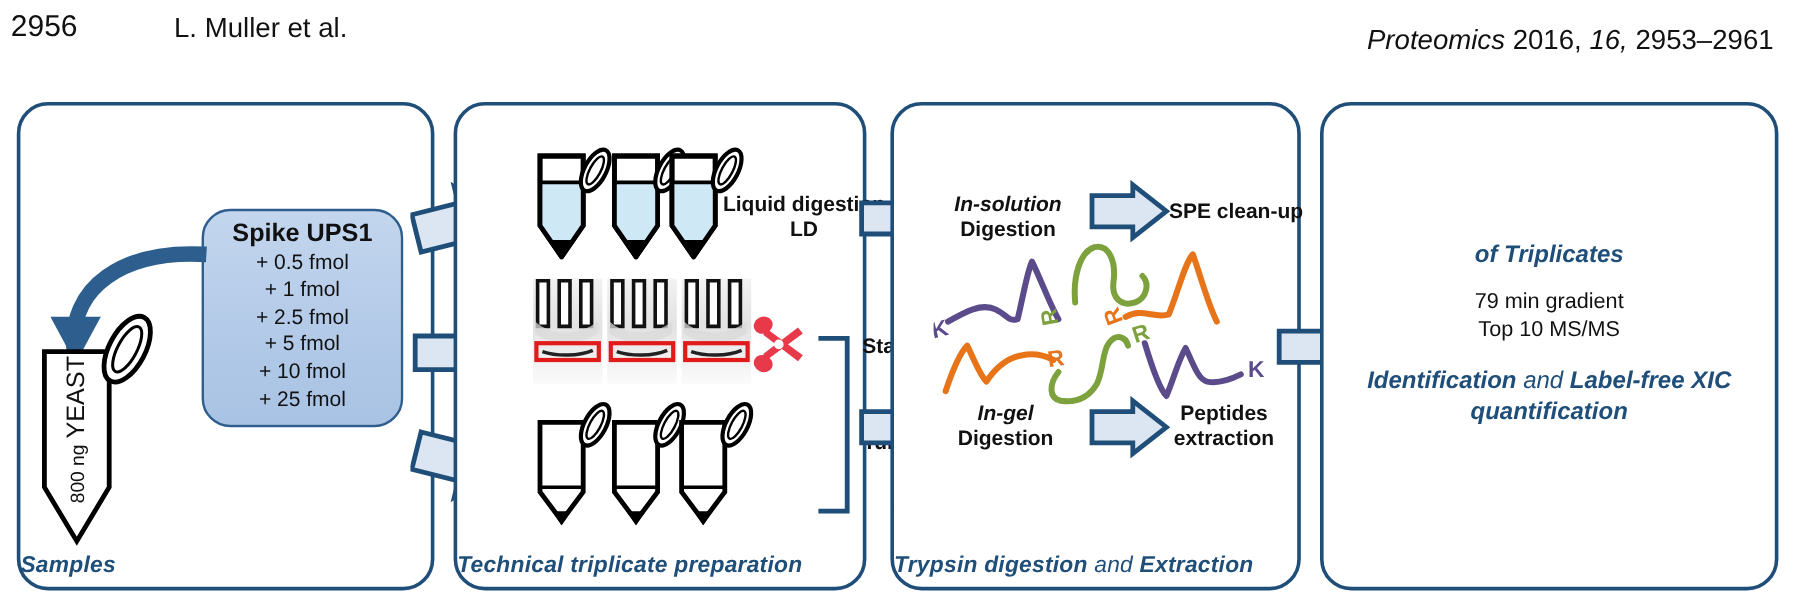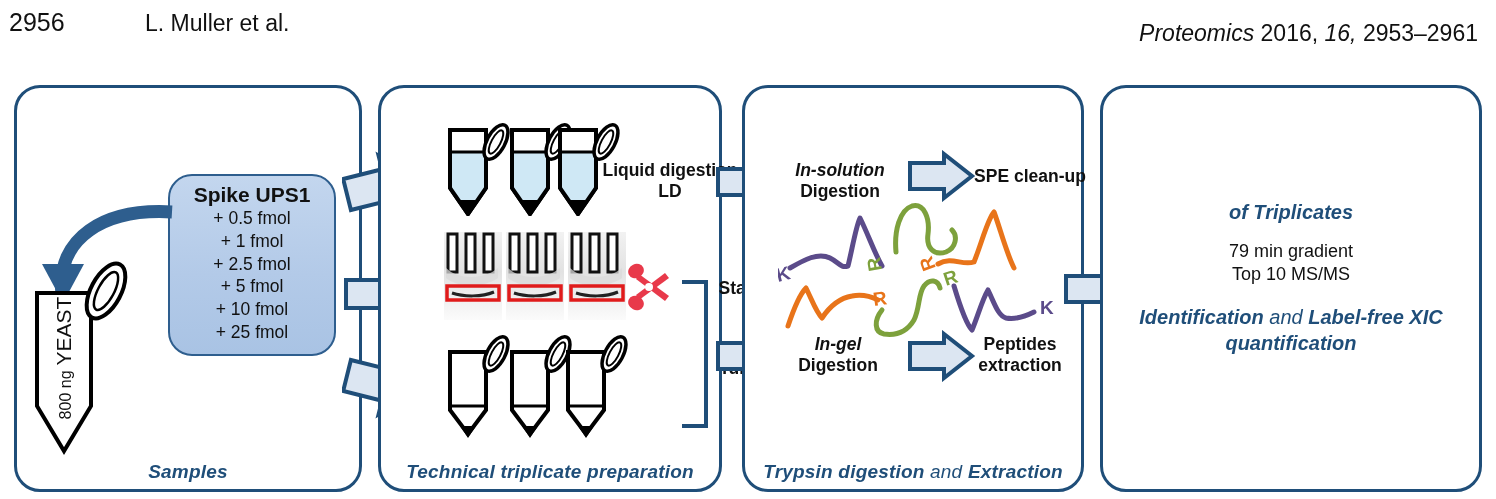--- a/index.html
+++ b/index.html
@@ -24,21 +24,20 @@
   .panel{
     border:3px solid #1F4E79;
     border-radius:26px;
     background:#ffffff;
     box-sizing:border-box;
   }
   .panel-caption{
     position:absolute;
     bottom:6px;
     width:100%;
-    text-align:center;
     font-style:italic;
     font-weight:bold;
     font-size:19px;
     color:#1F4E79;
     letter-spacing:0.2px;
   }
 
   #panel-samples{left:14px;top:85px;width:348px;height:407px;}
   #panel-prep{left:378px;top:85px;width:344px;height:407px;}
   #panel-digest{left:742px;top:85px;width:342px;height:407px;}

